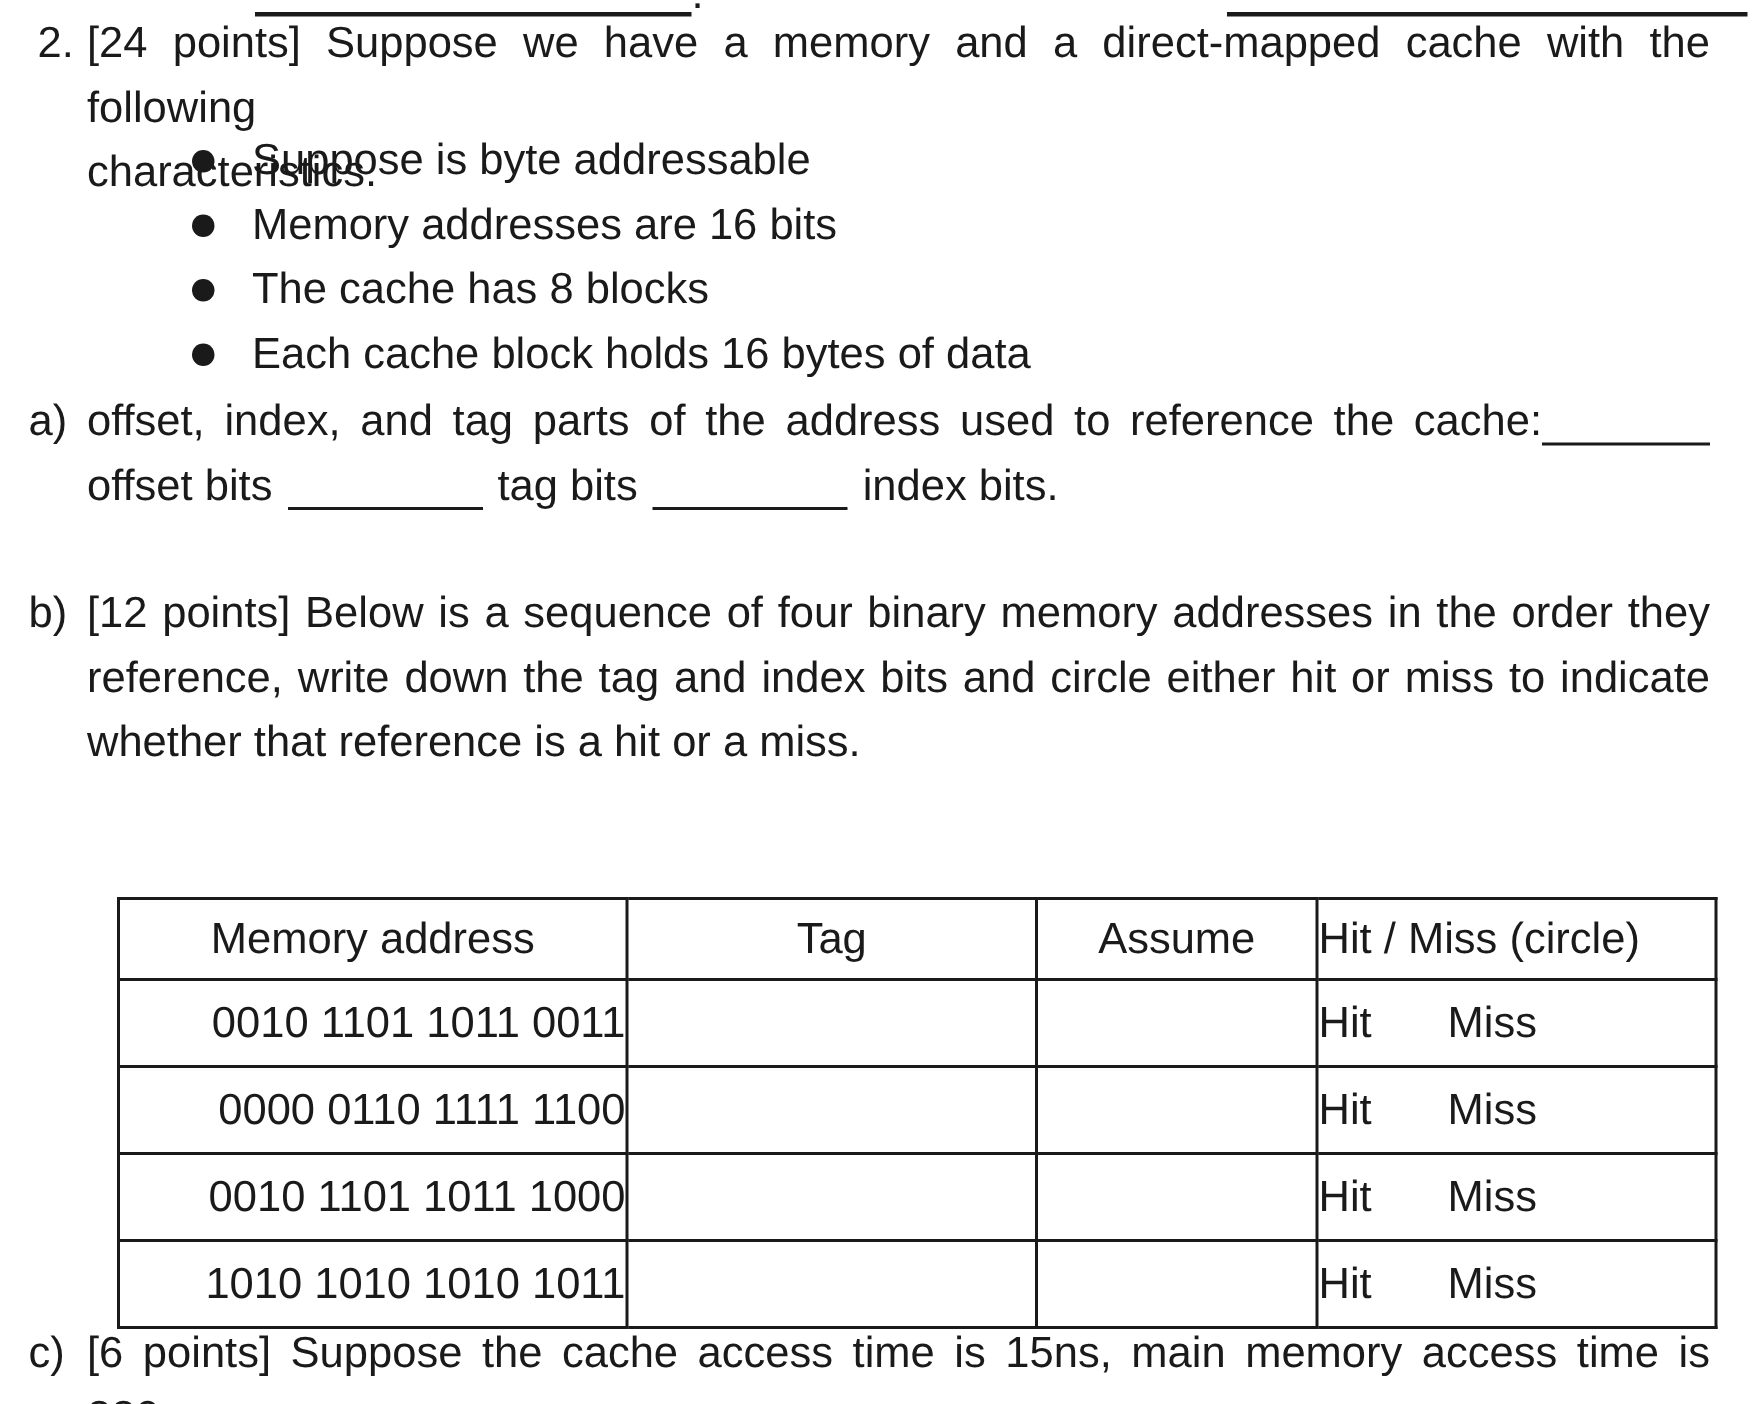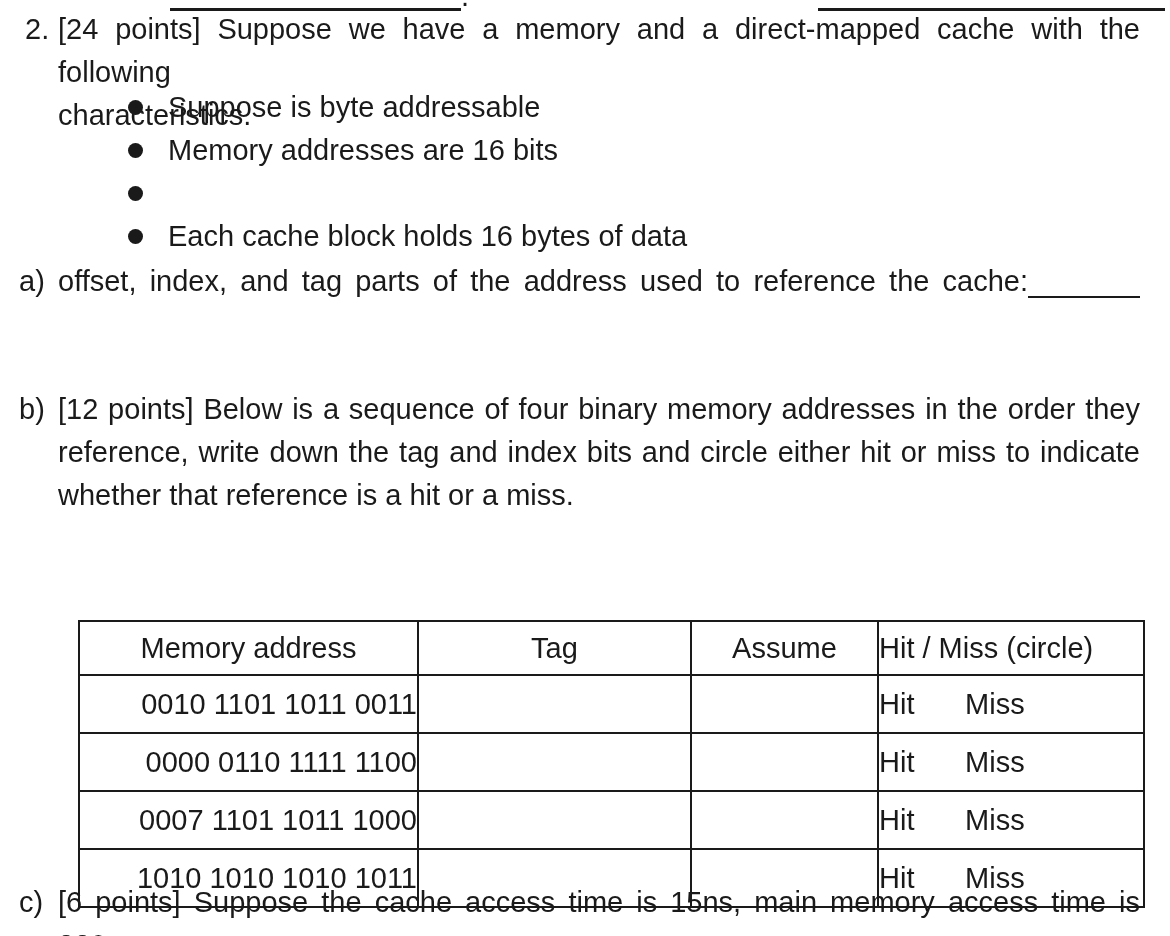--- a/index.html
+++ b/index.html
@@ -27,21 +27,21 @@
   .blank-a2{width:112px;}
   .blank-a3{width:130px;margin:0 10px;}
   
   .bullet-row{position:relative;height:43px;padding-left:110px;}
   .bullet-dot{
     position:absolute;left:70px;top:14px;width:15px;height:15px;
     border-radius:50%;background:#1a1a1a;
   }
   
   table.ref{
-    position:absolute;left:78px;top:620px;
+    position:absolute;left:78px;top:598px;
     border-collapse:collapse;table-layout:fixed;width:1065px;
   }
   table.ref th, table.ref td{
     border:2px solid #1a1a1a;font-weight:normal;font-size:29px;
     padding:0;overflow:hidden;
   }
   table.ref tr.hdr{height:54px;}
   table.ref tr.data{height:58px;}
   .col-addr{width:339px;}
   .col-tag{width:273px;}
@@ -70,30 +70,32 @@
   <div class="bullet-row">
     <span class="bullet-dot"></span>
     <span>Suppose is byte addressable</span>
   </div>
   <div class="bullet-row">
     <span class="bullet-dot"></span>
     <span>Memory addresses are 16 bits</span>
   </div>
   <div class="bullet-row">
     <span class="bullet-dot"></span>
+    <span>The cache has 8 blocks</span>
   </div>
   <div class="bullet-row">
     <span class="bullet-dot"></span>
     <span>Each cache block holds 16 bytes of data</span>
   </div>
 </div>
 
 <div class="block" style="top:260px;">
   <span class="marker marker-letter">a)</span>
   <div class="jline"><span>offset, index, and tag parts of the address used to reference the cache:</span><span class="blank blank-a2"></span></div>
+  <div class="line"><span>offset bits</span><span class="blank blank-a3"></span><span>tag bits</span><span class="blank blank-a3"></span><span>index bits.</span></div>
 </div>
 
 <div class="block" style="top:388px;">
   <span class="marker marker-letter">b)</span>
   <div class="jline">[12 points] Below is a sequence of four binary memory addresses in the order they</div>
   <div class="jline">reference, write down the tag and index bits and circle either hit or miss to indicate</div>
   <div class="line">whether that reference is a hit or a miss.</div>
 </div>
 
 <table class="ref">
@@ -122,21 +124,21 @@
   <tr class="data">
     <td class="addr">0000 0110 1111 1100</td>
     <td></td>
     <td></td>
     <td class="hm">
       <span class="hit">Hit</span>
       <span>Miss</span>
     </td>
   </tr>
   <tr class="data">
-    <td class="addr">0007 1101 1011 1000</td>
+    <td class="addr">0010 1101 1011 1000</td>
     <td></td>
     <td></td>
     <td class="hm">
       <span class="hit">Hit</span>
       <span>Miss</span>
     </td>
   </tr>
   <tr class="data">
     <td class="addr">1010 1010 1010 1011</td>
     <td></td>

